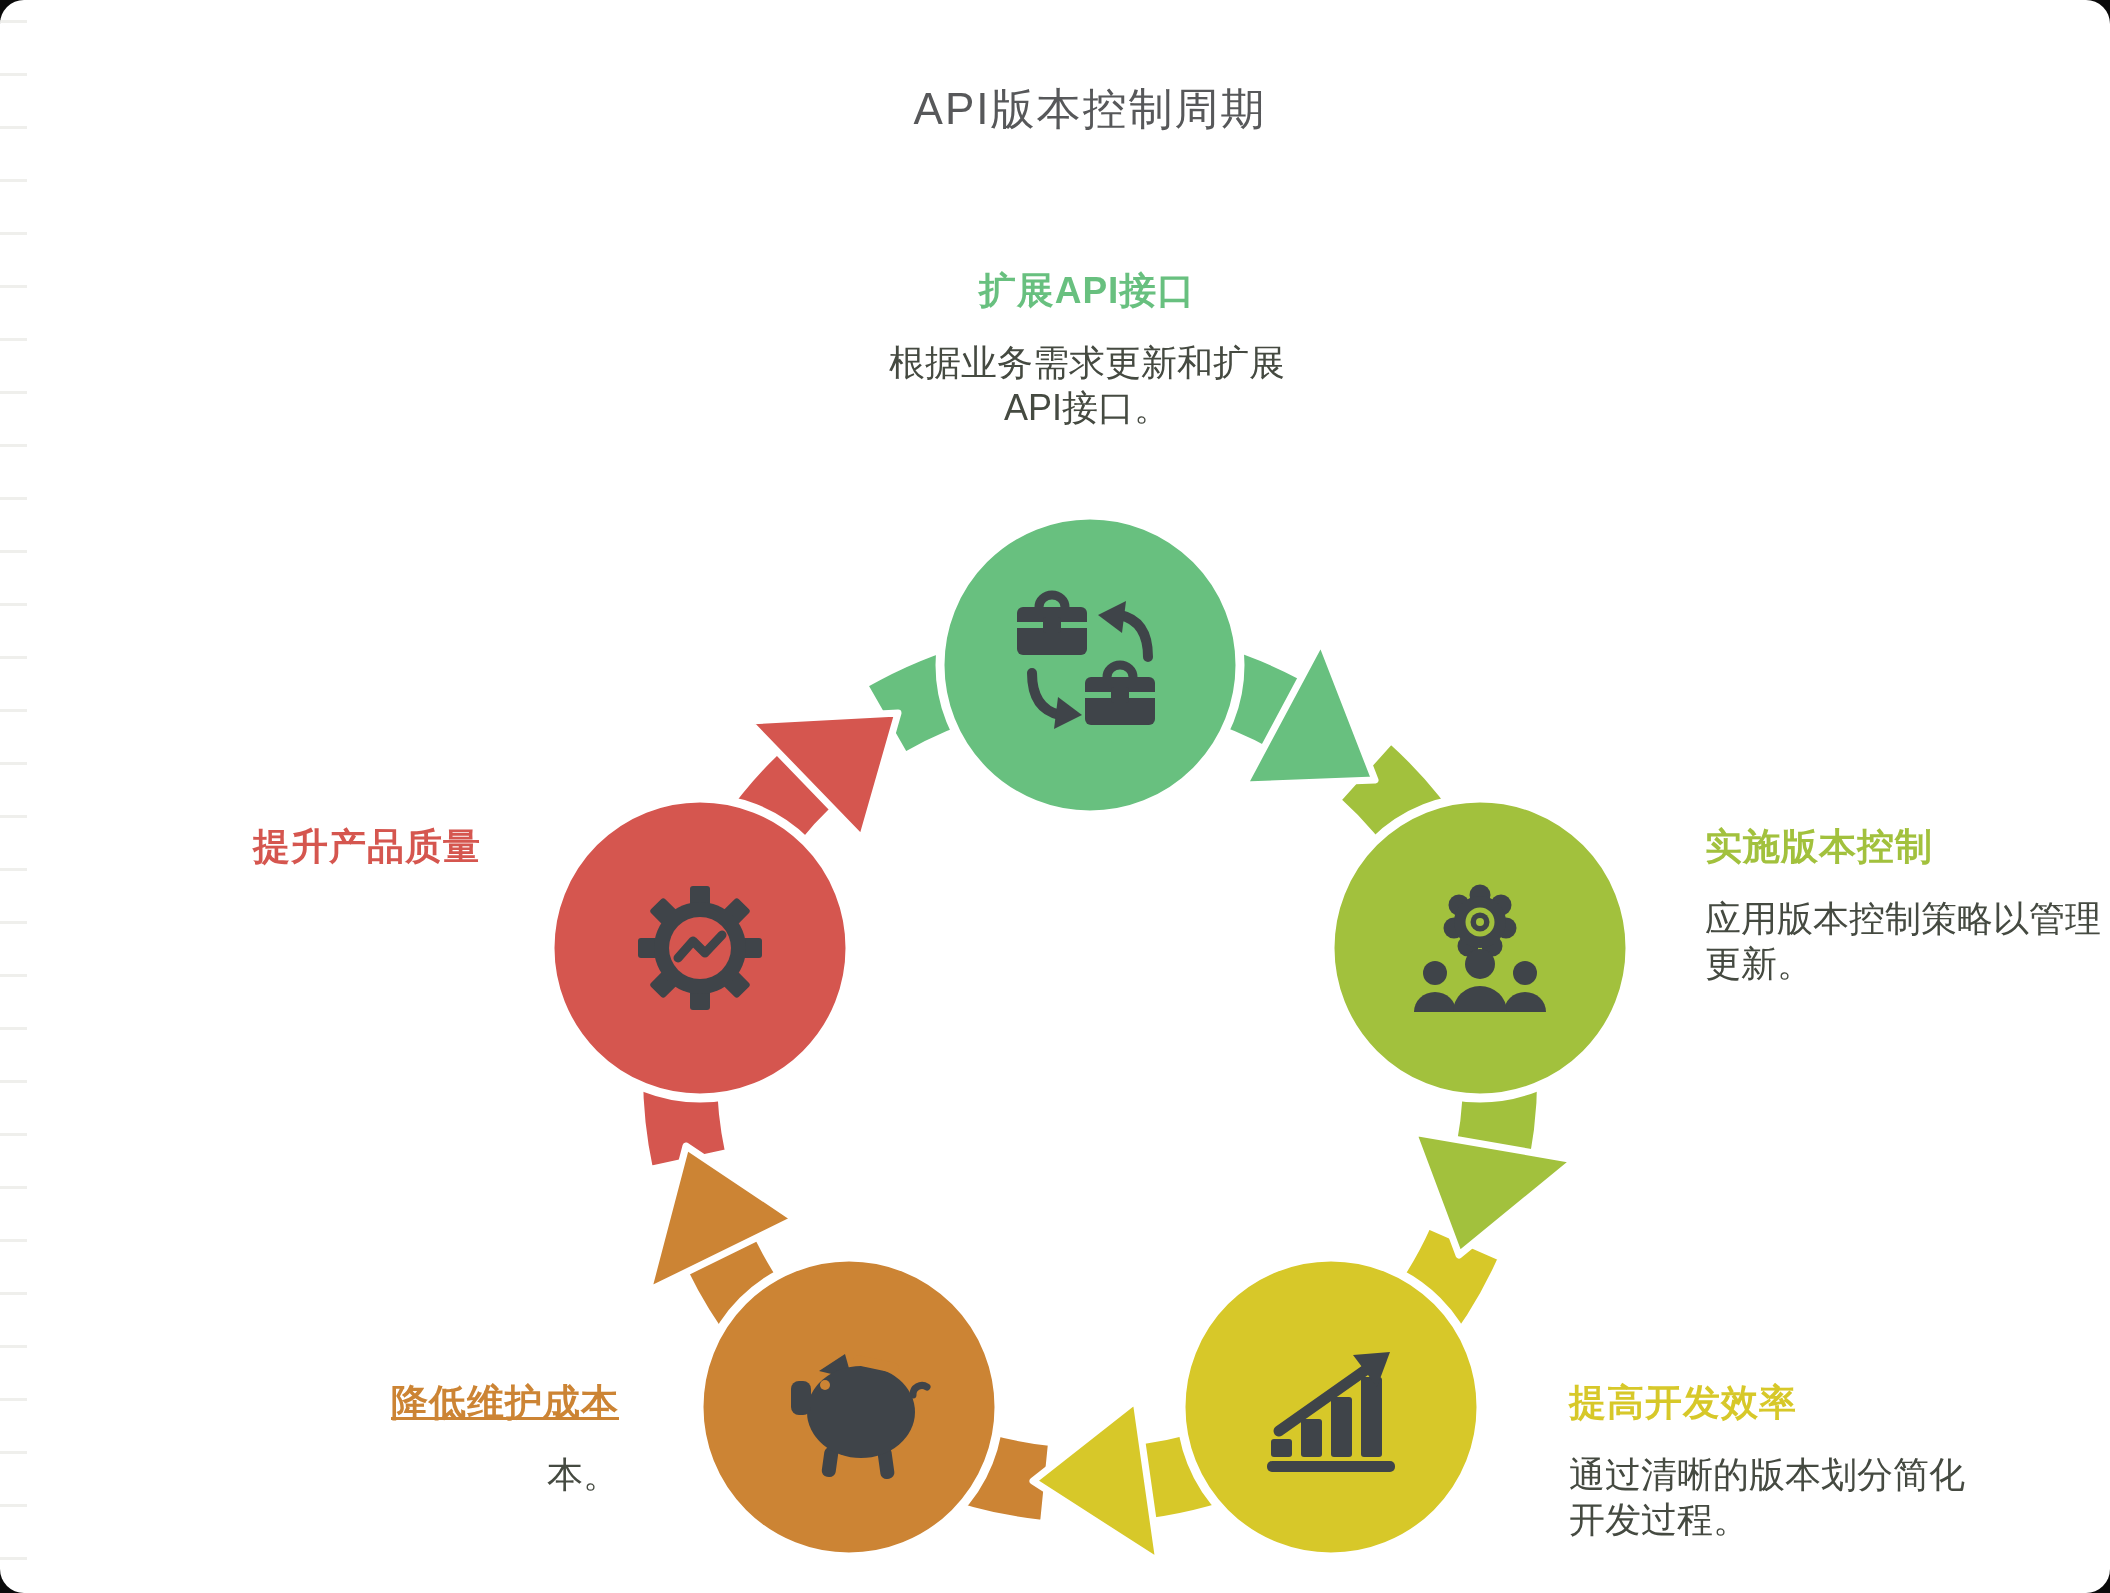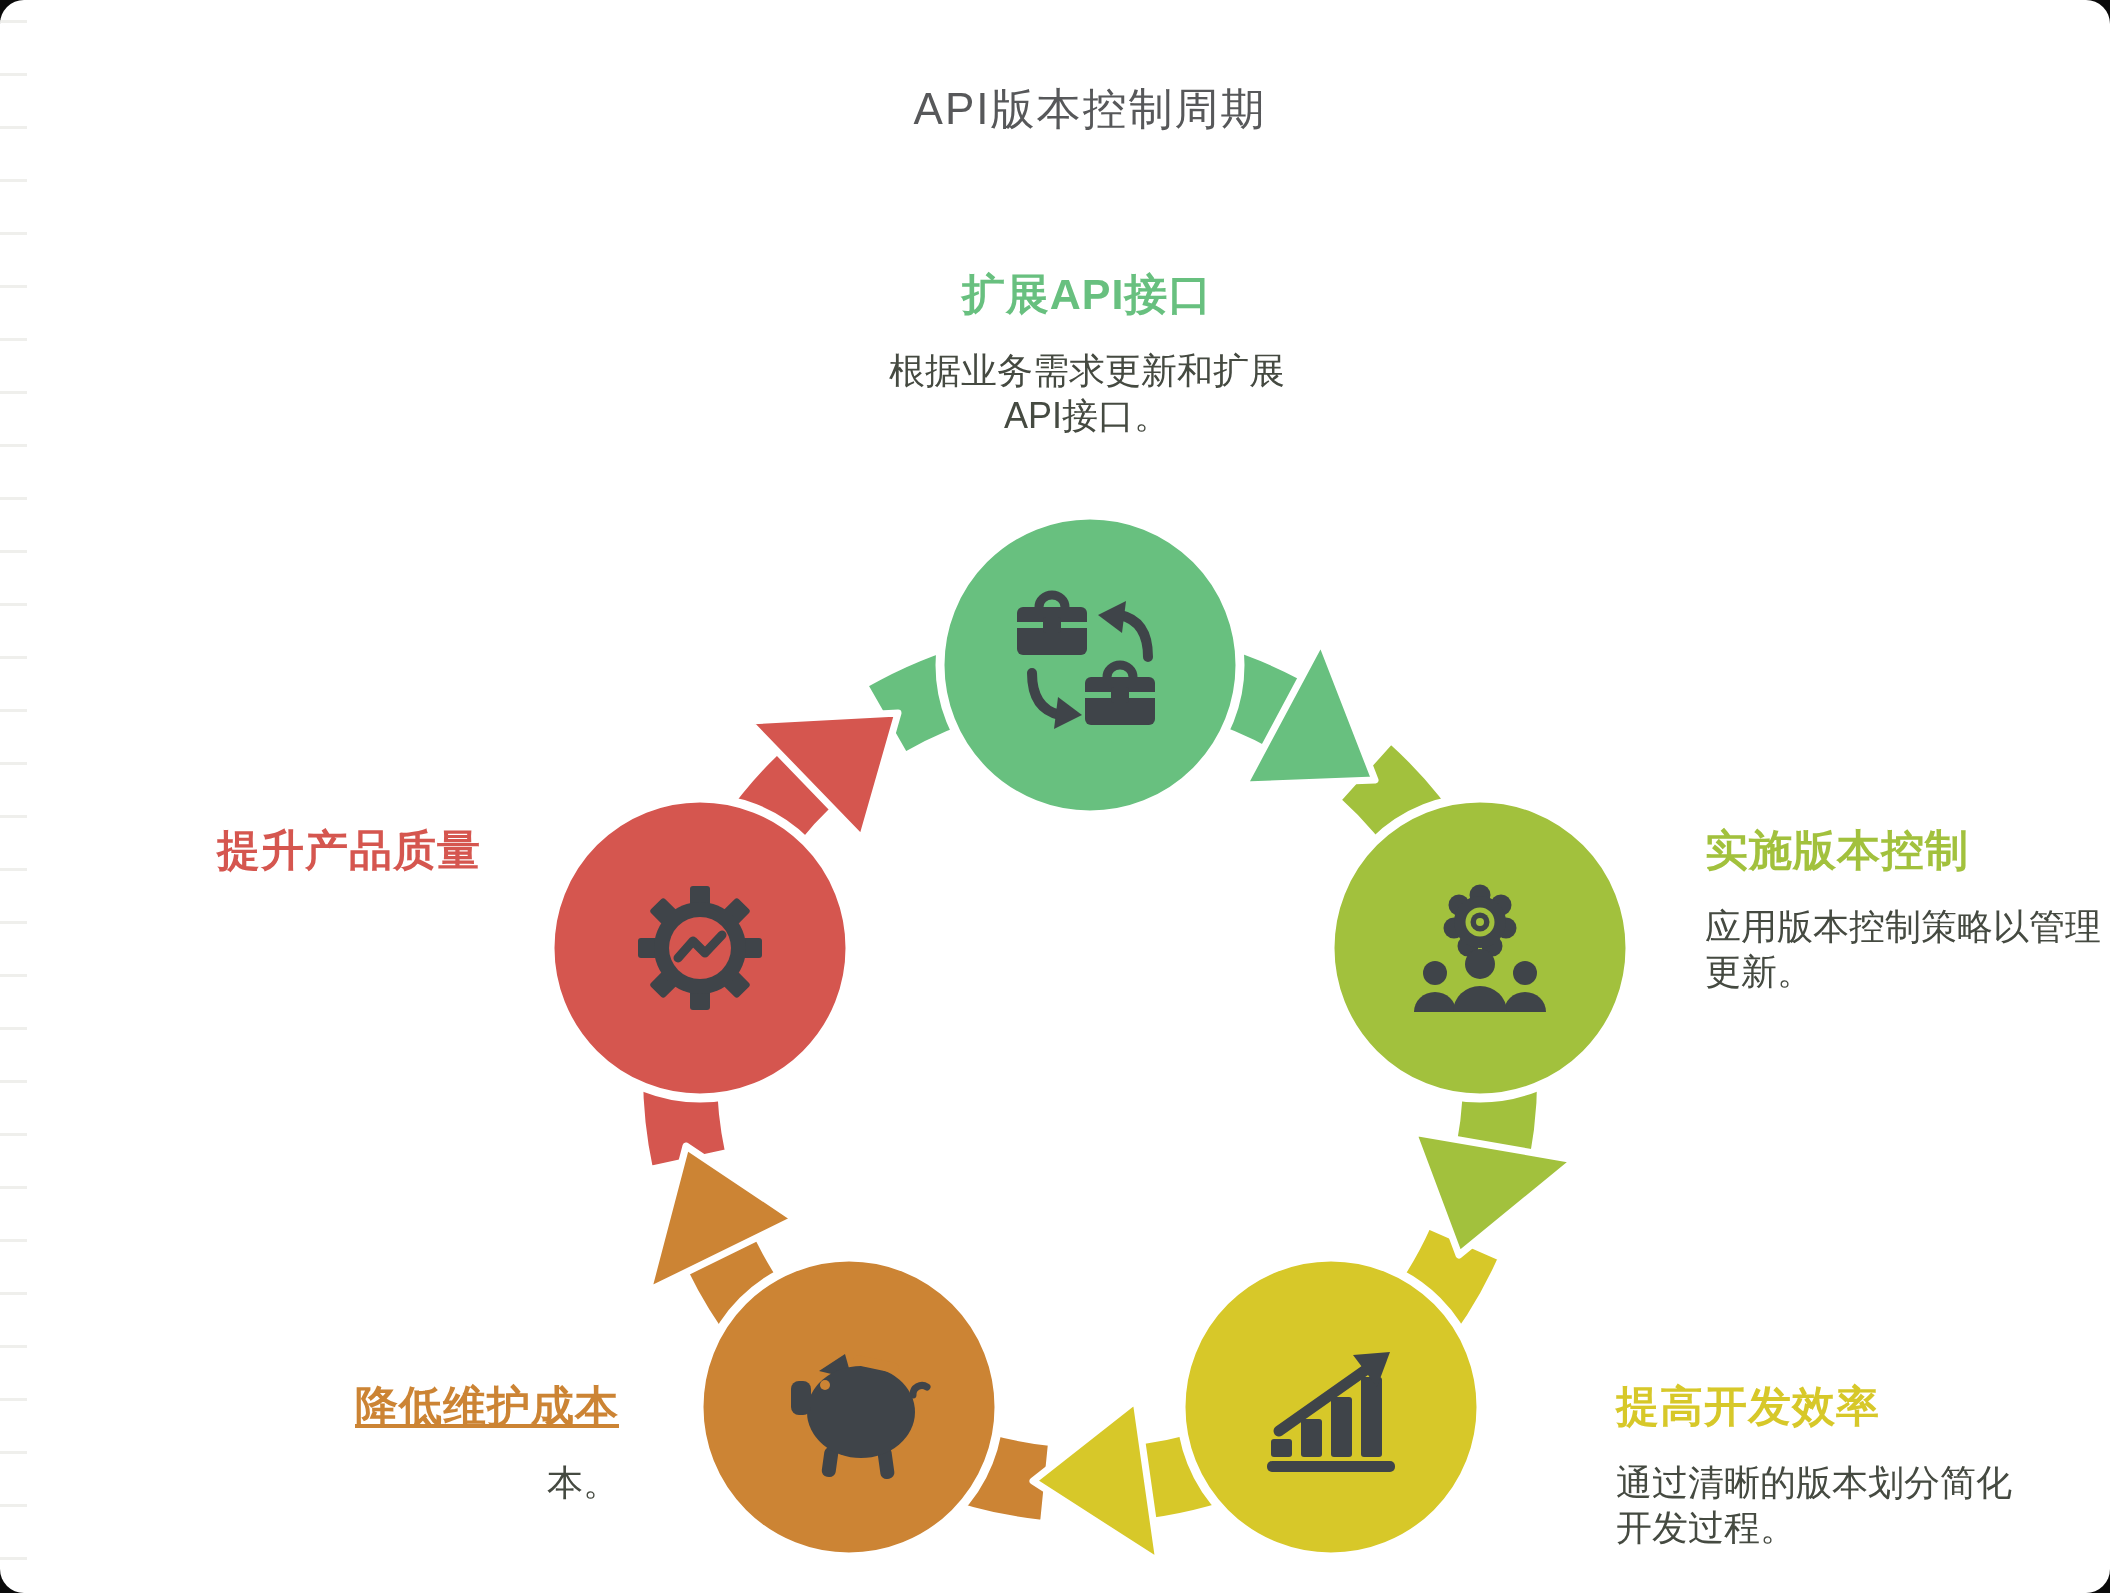--- a/index.html
+++ b/index.html
@@ -13,27 +13,27 @@
     background:repeating-linear-gradient(to bottom, transparent 0 50px, #efefec 50px 53px);
     background-position:0 -30px;
   }
   .page-title{
     position:absolute;left:35px;top:80px;width:2110px;
     text-align:center;font-size:44px;font-weight:400;color:var(--title);
     letter-spacing:2px;
   }
   .diagram-svg{position:absolute;left:0;top:0;}
   .node-text{position:absolute;}
-  .node-label{font-size:43px;font-weight:700;letter-spacing:1px;}
+  .node-label{font-size:37px;font-weight:700;letter-spacing:1px;}
   .node-desc{margin-top:24px;font-size:36px;line-height:45px;color:var(--text);}
   .nt-0{left:777px;top:266px;width:620px;text-align:center;}
   .nt-0 .node-label{color:var(--node0);}
   .nt-1{left:1705px;top:822px;width:400px;text-align:left;}
   .nt-1 .node-label{color:var(--node1);}
-  .nt-2{left:1569px;top:1378px;width:420px;text-align:left;margin-left:47px;}
+  .nt-2{left:1569px;top:1378px;width:420px;text-align:left;}
   .nt-2 .node-label{color:var(--node2);}
   .nt-3{left:99px;top:1378px;width:520px;text-align:right;}
   .nt-3 .node-label{color:var(--node3);text-decoration:underline;}
   .nt-4{left:21px;top:822px;width:460px;text-align:right;}
   .nt-4 .node-label{color:var(--node4);}
   .band{stroke:#ffffff;stroke-width:6;stroke-linejoin:round;}
   .head{stroke:#ffffff;stroke-width:7;stroke-linejoin:round;}
   .node-circle{stroke:#ffffff;stroke-width:9;}
   .ic{fill:var(--icon);}
   .ic-stroke{fill:none;stroke:var(--icon);stroke-linecap:round;stroke-linejoin:round;}

